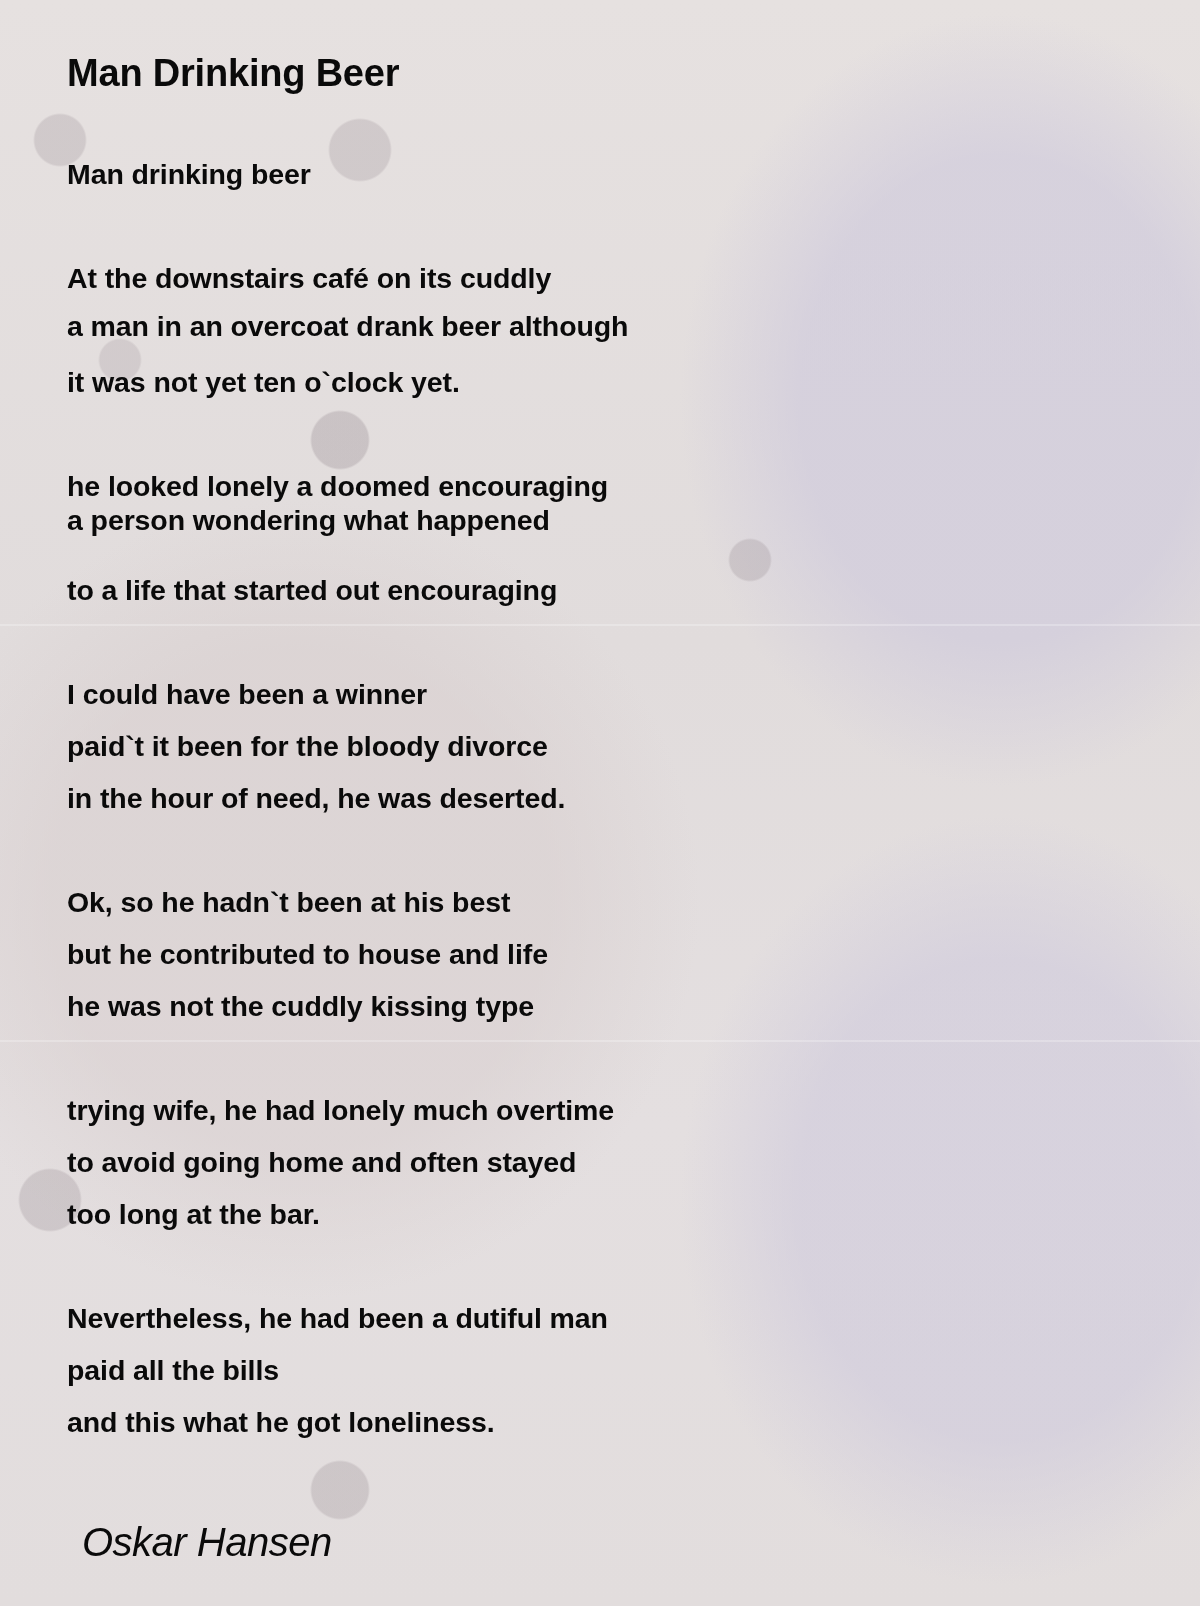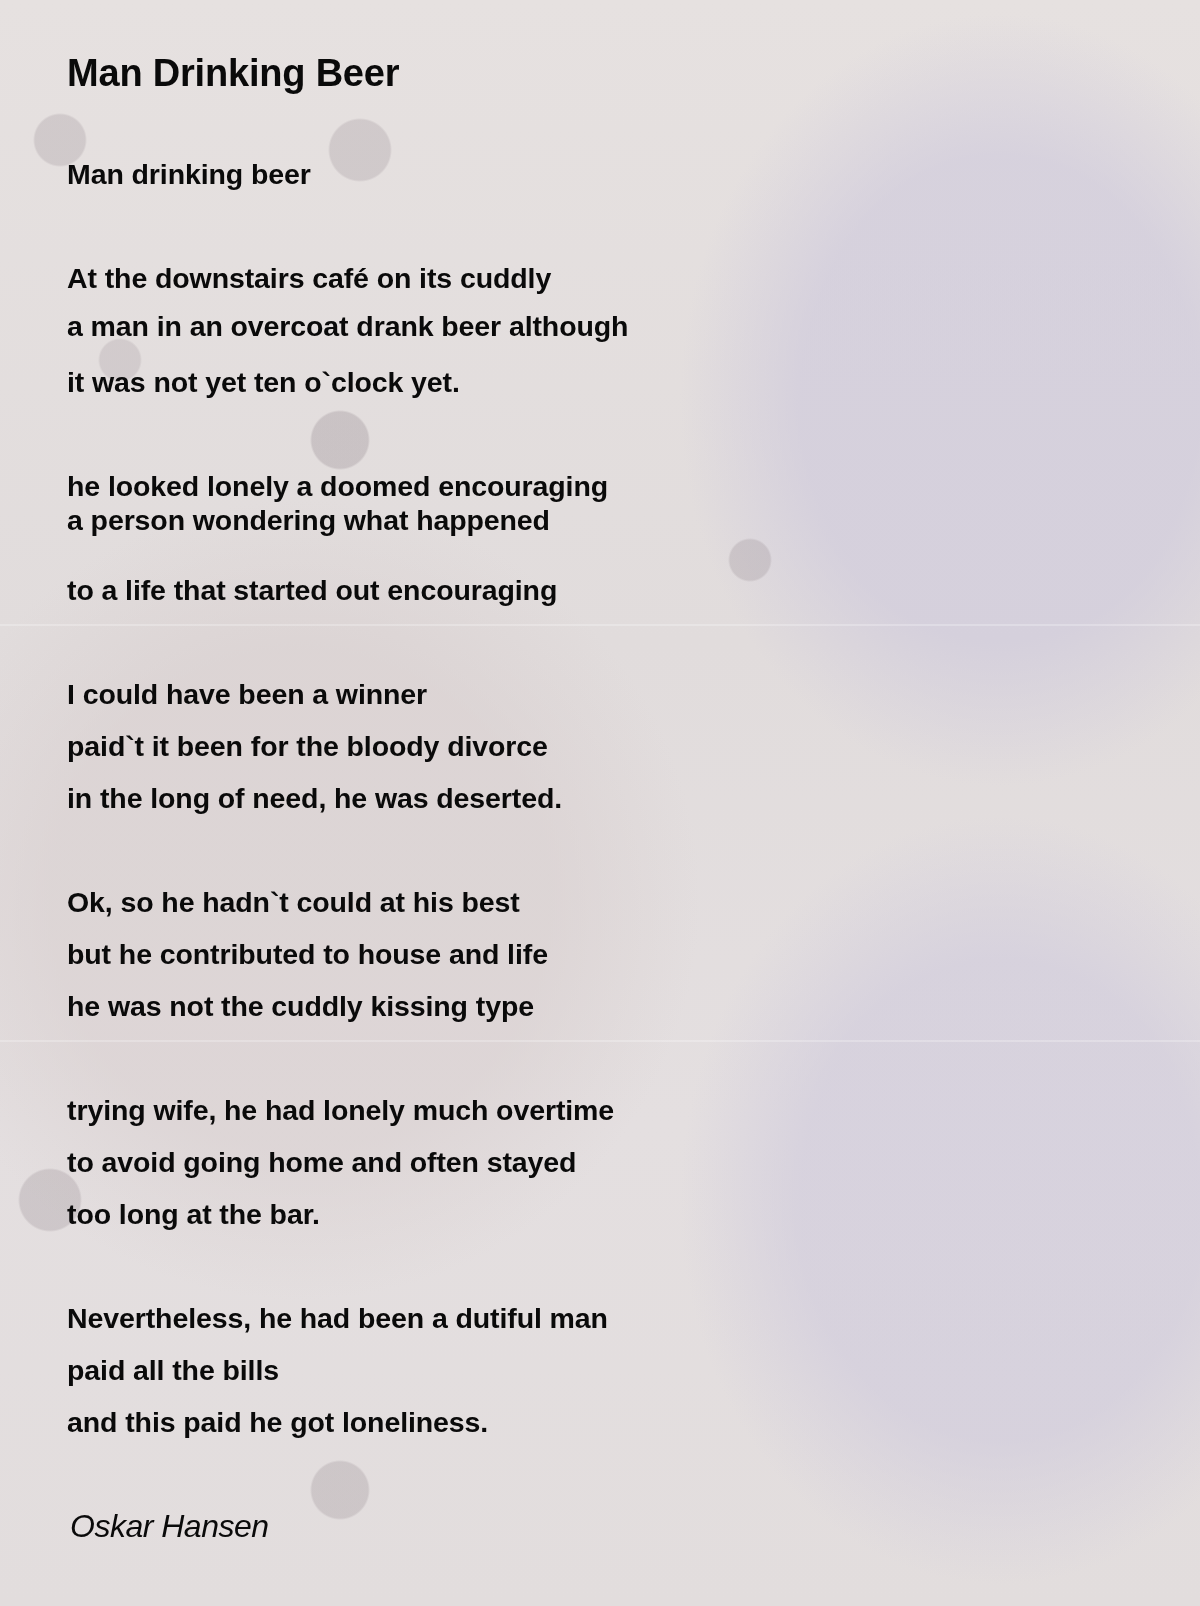--- a/index.html
+++ b/index.html
@@ -43,22 +43,22 @@
       letter-spacing: -0.2px;
     }
     .line {
       position: absolute; left: 0;
       font-size: 28.5px; font-weight: bold;
       white-space: nowrap; margin: 0;
       letter-spacing: -0.1px;
     }
     .author {
       position: absolute; left: 3px; top: 1508px;
-      font-size: 32px; font-style: italic;
-      white-space: nowrap; margin: 0;
+      font-size: 40px; font-style: italic;
+      white-space: nowrap; margin: 12px;
       letter-spacing: -0.5px;
     }
   </style>
 </head>
 <body>
 
 <div class="bg"></div>
 <div class="bg-band" style="top:624px"></div>
 <div class="bg-band" style="top:1040px"></div>
 
@@ -75,35 +75,35 @@
 
   <div>
     <p class="line" style="top:470px">he looked lonely a doomed encouraging</p>
     <p class="line" style="top:504px">a person wondering what happened</p>
     <p class="line" style="top:574px">to a life that started out encouraging</p>
   </div>
 
   <div>
     <p class="line" style="top:678px">I could have been a winner</p>
     <p class="line" style="top:730px">paid`t it been for the bloody divorce</p>
-    <p class="line" style="top:782px">in the long of need, he was deserted.</p>
+    <p class="line" style="top:782px">in the hour of need, he was deserted.</p>
   </div>
 
   <div>
-    <p class="line" style="top:886px">Ok, so he hadn`t could at his best</p>
+    <p class="line" style="top:886px">Ok, so he hadn`t been at his best</p>
     <p class="line" style="top:938px">but he contributed to house and life</p>
     <p class="line" style="top:990px">he was not the cuddly kissing type</p>
   </div>
 
   <div>
     <p class="line" style="top:1094px">trying wife, he had lonely much overtime</p>
     <p class="line" style="top:1146px">to avoid going home and often stayed</p>
     <p class="line" style="top:1198px">too long at the bar.</p>
   </div>
 
   <div>
     <p class="line" style="top:1302px">Nevertheless, he had been a dutiful man</p>
     <p class="line" style="top:1354px">paid all the bills</p>
-    <p class="line" style="top:1406px">and this paid he got loneliness.</p>
+    <p class="line" style="top:1406px">and this what he got loneliness.</p>
   </div>
 
   <p class="author">Oskar Hansen</p>
 </div>
 
 </body></html>

